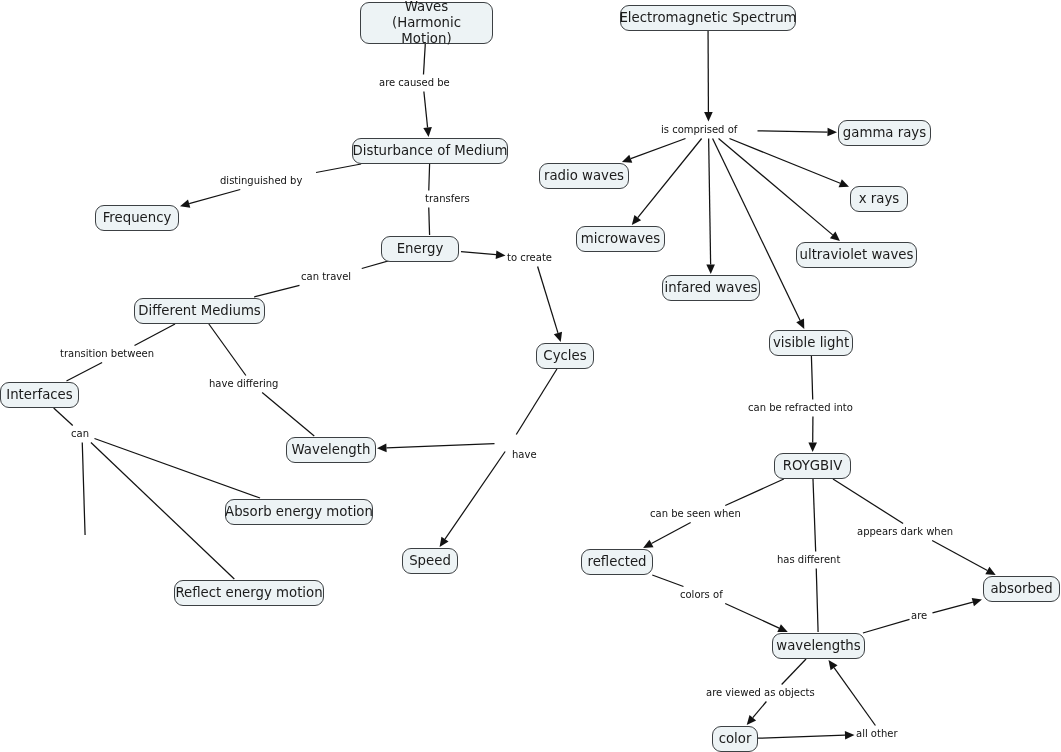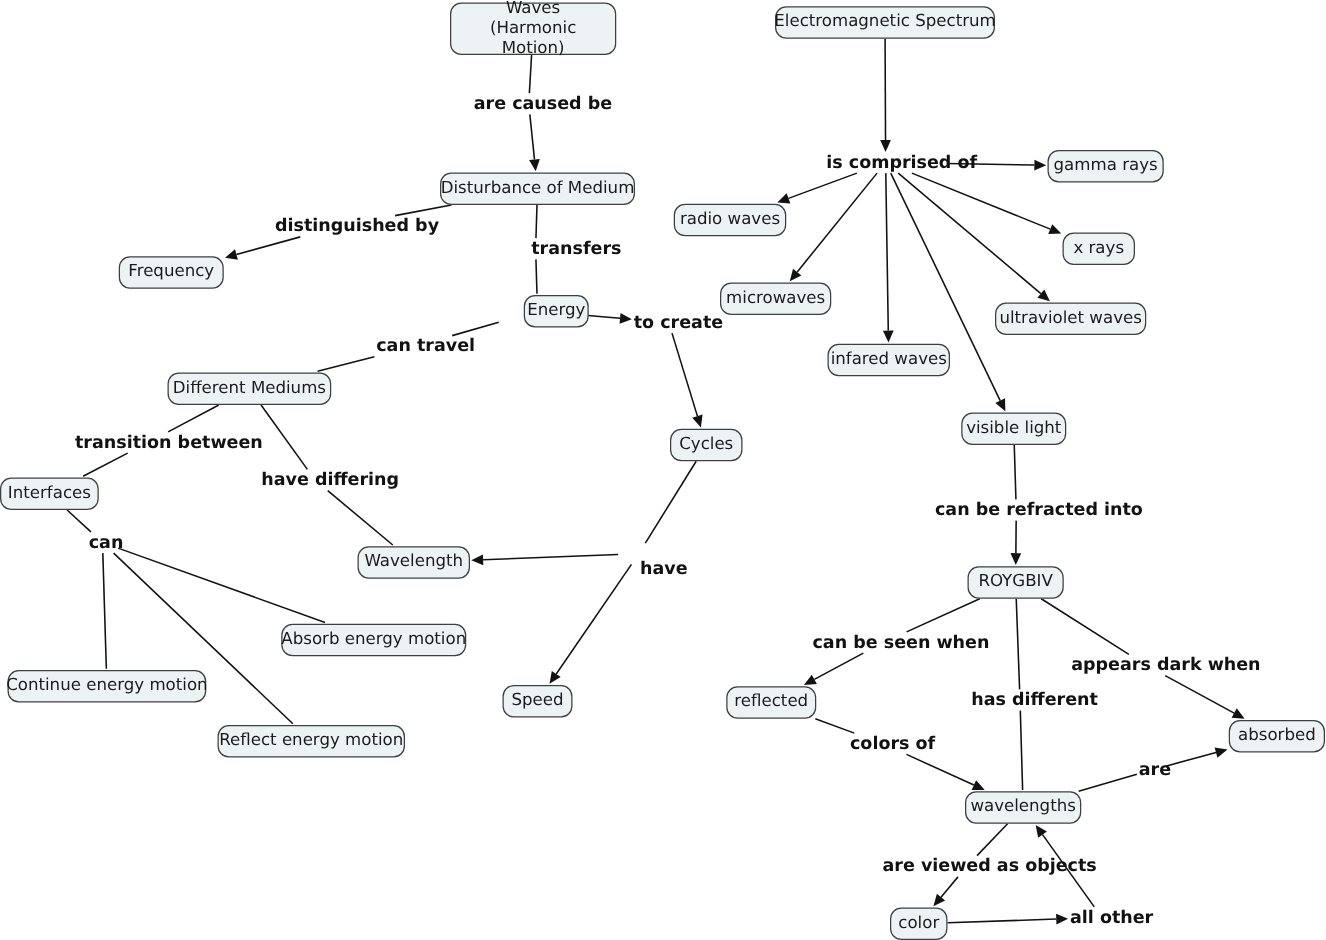--- a/index.html
+++ b/index.html
@@ -44,27 +44,26 @@
     z-index: 3;
   }
   .node.multiline {
     line-height: 16px;
     white-space: pre-line;
   }
   .link-label {
     position: absolute;
     box-sizing: border-box;
     color: #121212;
-    font-size: 14px;
+    font-size: 10px;
     line-height: 14px;
     background: transparent;
     white-space: pre;
     z-index: 2;
     text-align: center;
-    font-weight: bold;
   }
 </style>
 </head>
 <body>
 
 <div id="cmap">
   <svg id="edge-layer" viewBox="0 0 1061 752" width="1061" height="752">
       <g>
         <line x1="425.275" y1="44" x2="423.49583333333334" y2="74.5" stroke="#121212" stroke-width="1.25"></line>
       </g>
@@ -220,26 +219,25 @@
       </g>
       <g>
         <line x1="875.4147727272727" y1="725.5" x2="834.0527903257532" y2="667.7245325185124" stroke="#121212" stroke-width="1.25"></line>
         <polygon points="828.5227272727273,660 837.5491576762378,665.2214513471428 830.5564229752687,670.2276136898821" fill="#121212"></polygon>
       </g>
     </svg>
 <div class="node multiline" style="left: 360px; top: 2px; width: 133px; height: 42px;">Waves
 (Harmonic Motion)</div>
     <div class="node" style="left: 352px; top: 138px; width: 156px; height: 26px;">Disturbance of Medium</div>
     <div class="node" style="left: 95px; top: 205px; width: 84px; height: 26px;">Frequency</div>
-    <div class="node" style="left: 419px; top: 236px; width: 52px; height: 26px;">Energy</div>
+    <div class="node" style="left: 381px; top: 236px; width: 78px; height: 26px;">Energy</div>
     <div class="node" style="left: 134px; top: 298px; width: 131px; height: 26px;">Different Mediums</div>
     <div class="node" style="left: 0px; top: 382px; width: 79px; height: 26px;">Interfaces</div>
     <div class="node" style="left: 286px; top: 437px; width: 90px; height: 26px;">Wavelength</div>
     <div class="node" style="left: 225px; top: 499px; width: 148px; height: 26px;">Absorb energy motion</div>
-    <div class="node" style="left: 6px; top: 536px; width: 159px; height: 26px;">Continue energy motion</div>
     <div class="node" style="left: 174px; top: 580px; width: 150px; height: 26px;">Reflect energy motion</div>
     <div class="node" style="left: 536px; top: 343px; width: 58px; height: 26px;">Cycles</div>
     <div class="node" style="left: 402px; top: 548px; width: 56px; height: 26px;">Speed</div>
     <div class="node" style="left: 620px; top: 5px; width: 176px; height: 26px;">Electromagnetic Spectrum</div>
     <div class="node" style="left: 838px; top: 120px; width: 93px; height: 26px;">gamma rays</div>
     <div class="node" style="left: 539px; top: 163px; width: 90px; height: 26px;">radio waves</div>
     <div class="node" style="left: 850px; top: 186px; width: 58px; height: 26px;">x rays</div>
     <div class="node" style="left: 576px; top: 226px; width: 89px; height: 26px;">microwaves</div>
     <div class="node" style="left: 796px; top: 242px; width: 121px; height: 26px;">ultraviolet waves</div>
     <div class="node" style="left: 662px; top: 275px; width: 98px; height: 26px;">infared waves</div>

